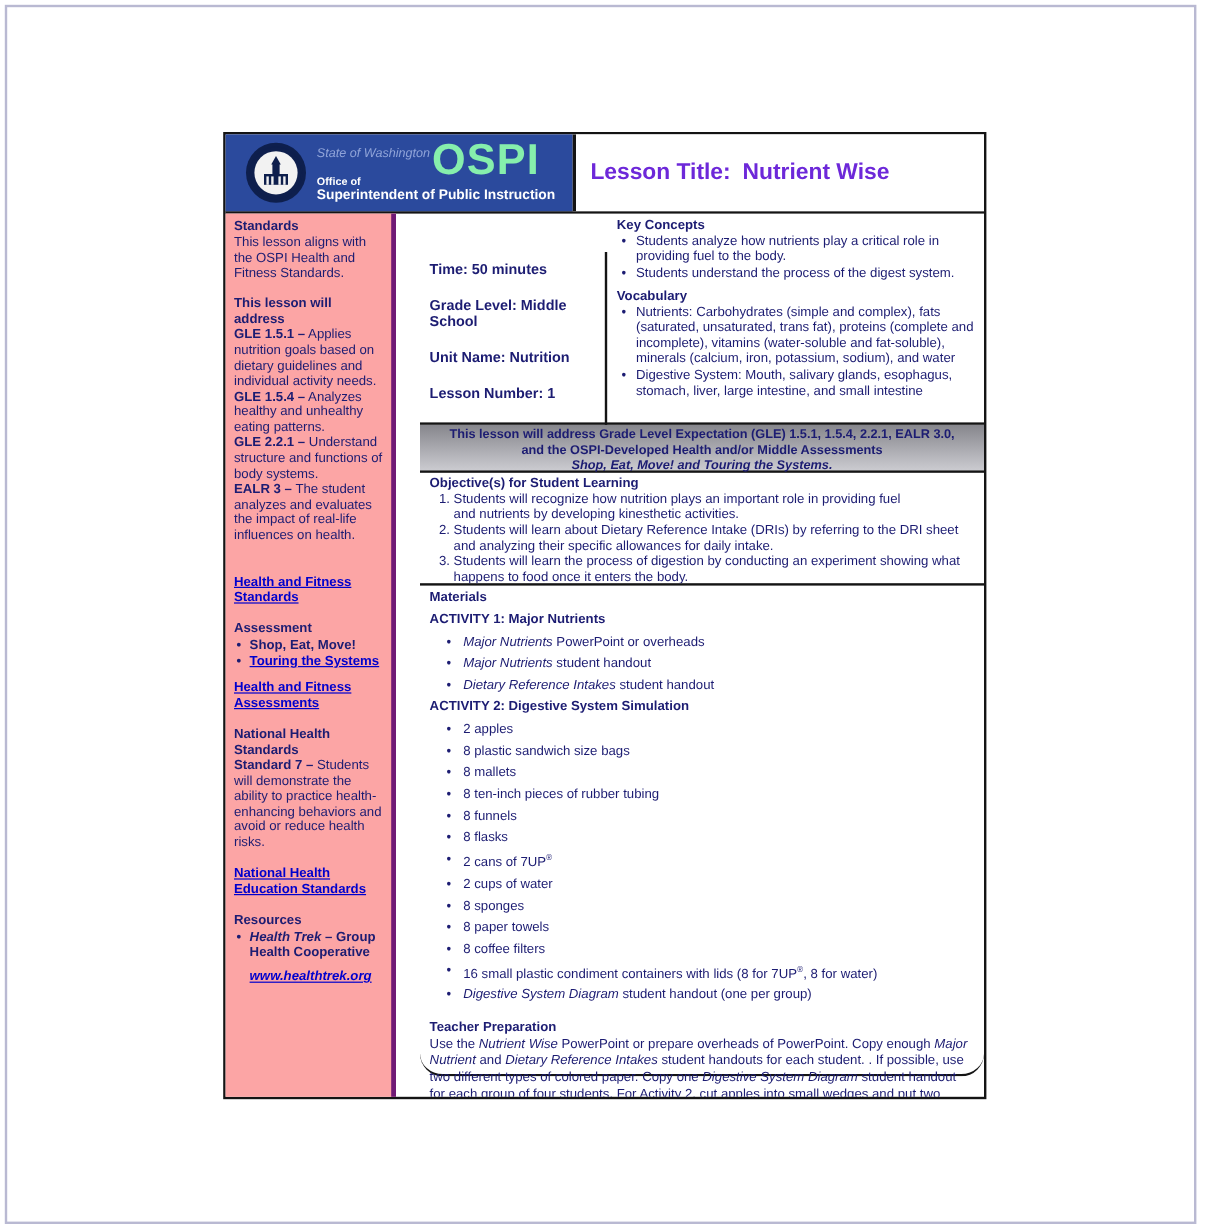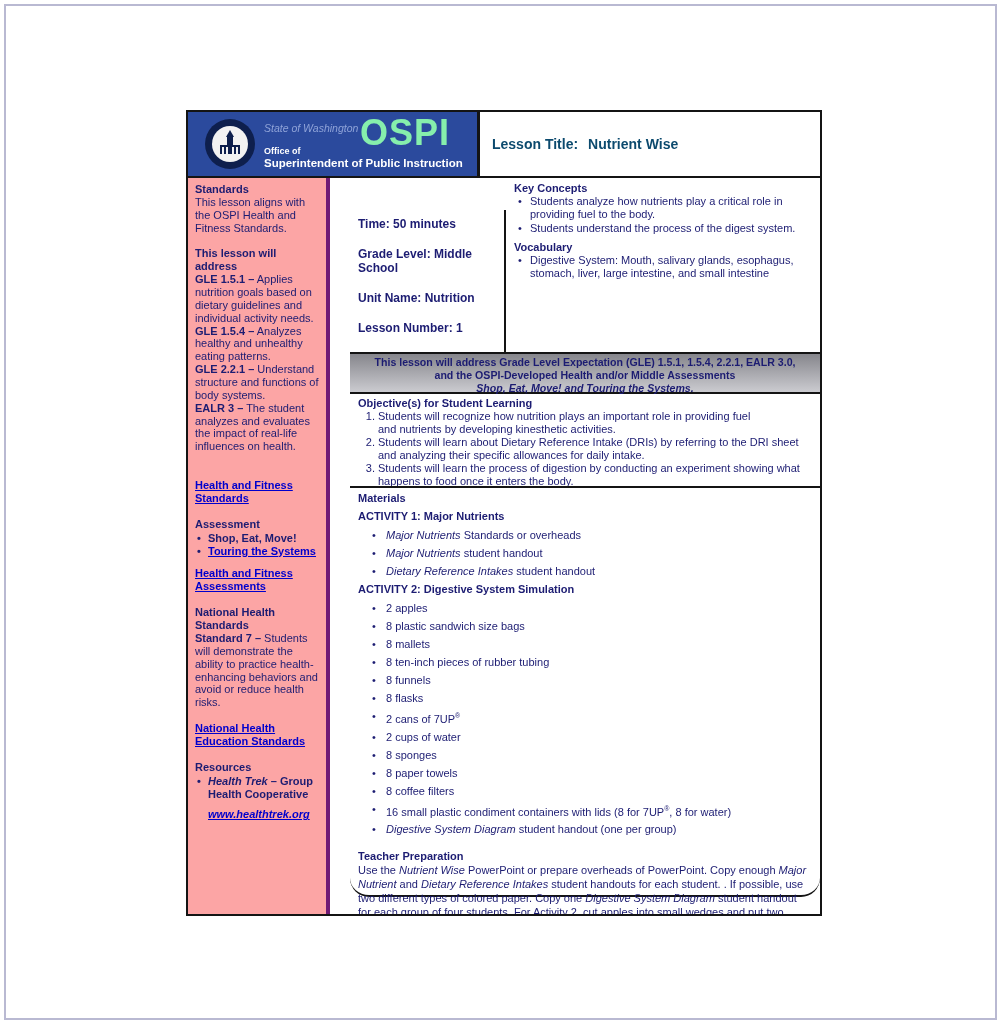--- a/index.html
+++ b/index.html
@@ -11,21 +11,21 @@
 
   
   .hdr { position:absolute; top:0; left:0; right:0; height:66px; border-bottom:2px solid #141414; display:flex; }
   .hdr-blue { position:relative; width:289px; background:#2b4a9d; overflow:hidden; }
   .seal { position:absolute; left:16px; top:6px; width:52px; height:52px; }
   .state-label { position:absolute; left:76px; top:10px; font-style:italic; font-size:10.5px; color:#8fa3d8; }
   .ospi-acronym { position:absolute; left:172px; top:0px; font-size:36px; font-weight:bold; color:#86efac; letter-spacing:1px; }
   .office-1 { position:absolute; left:76px; top:34px; font-size:9px; font-weight:bold; color:#ffffff; }
   .office-2 { position:absolute; left:76px; top:45px; font-size:11.5px; font-weight:bold; color:#ffffff; white-space:nowrap; }
   .hdr-title { flex:1; background:#ffffff; border-left:3px solid #141414; display:flex; align-items:center; padding-left:12px; }
-  .lesson-title { font-size:14px; font-weight:bold; color:#0c4a6e; }
+  .lesson-title { font-size:19px; font-weight:bold; color:#6d28d9; }
   .lesson-title .val { margin-left:10px; }
 
   
   .sidebar { position:absolute; top:66px; left:0; bottom:0; width:142px; background:#fca5a5; border-right:4px solid #701a75; padding:5px 7px 0 7px; font-size:11px; line-height:1.17; overflow:hidden; color:#1c1c72; }
   .sidebar b { font-weight:bold; }
   .sb-h { font-weight:bold; }
   .sb-p { margin-bottom:13px; }
   .sb-gap { height:13px; }
   .link { color:#0000cd; font-weight:bold; text-decoration:underline; cursor:pointer; }
   .sb-ul { list-style:none; margin:1px 0 10px 2px; }
@@ -152,20 +152,21 @@
     </div>
 
     <div class="keyc">
       <div class="h">Key Concepts</div>
       <ul class="kc-ul">
         <li>Students analyze how nutrients play a critical role in providing fuel to the body.</li>
         <li>Students understand the process of the digest system.</li>
       </ul>
       <div class="h">Vocabulary</div>
       <ul class="kc-ul">
+        <li>Nutrients: Carbohydrates (simple and complex), fats (saturated, unsaturated, trans fat), proteins (complete and incomplete), vitamins (water-soluble and fat-soluble), minerals (calcium, iron, potassium,  sodium), and water</li>
         <li>Digestive System: Mouth, salivary glands, esophagus, stomach, liver, large intestine, and small intestine</li>
       </ul>
     </div>
 
     <div class="grayband">
       <div>This lesson will address Grade Level Expectation (GLE) 1.5.1, 1.5.4, 2.2.1, EALR 3.0,</div>
       <div>and the OSPI-Developed Health and/or Middle Assessments</div>
       <div class="it">Shop, Eat, Move! and Touring the Systems.</div>
     </div>
 
@@ -176,21 +177,21 @@
 and nutrients by developing kinesthetic activities.</li>
         <li>Students will learn about Dietary Reference Intake (DRIs) by referring to the DRI sheet and analyzing their specific allowances for daily intake.</li>
         <li>Students will learn the process of digestion by conducting an experiment showing what happens to food once it enters the body.</li>
       </ol>
     </div>
 
     <div class="materials">
       <div class="h">Materials</div>
       <div class="act-h">ACTIVITY 1:  Major Nutrients</div>
       <ul class="m-ul">
-        <li><span class="it">Major Nutrients</span><span> Standards or overheads</span></li>
+        <li><span class="it">Major Nutrients</span><span> PowerPoint or overheads</span></li>
         <li><span class="it">Major Nutrients</span><span> student handout</span></li>
         <li><span class="it">Dietary Reference Intakes</span><span> student handout</span></li>
       </ul>
       <div class="act-h">ACTIVITY 2:  Digestive System Simulation</div>
       <ul class="m-ul">
         <li>2 apples</li>
         <li>8 plastic sandwich size bags</li>
         <li>8 mallets</li>
         <li>8 ten-inch pieces of rubber tubing</li>
         <li>8 funnels</li>

